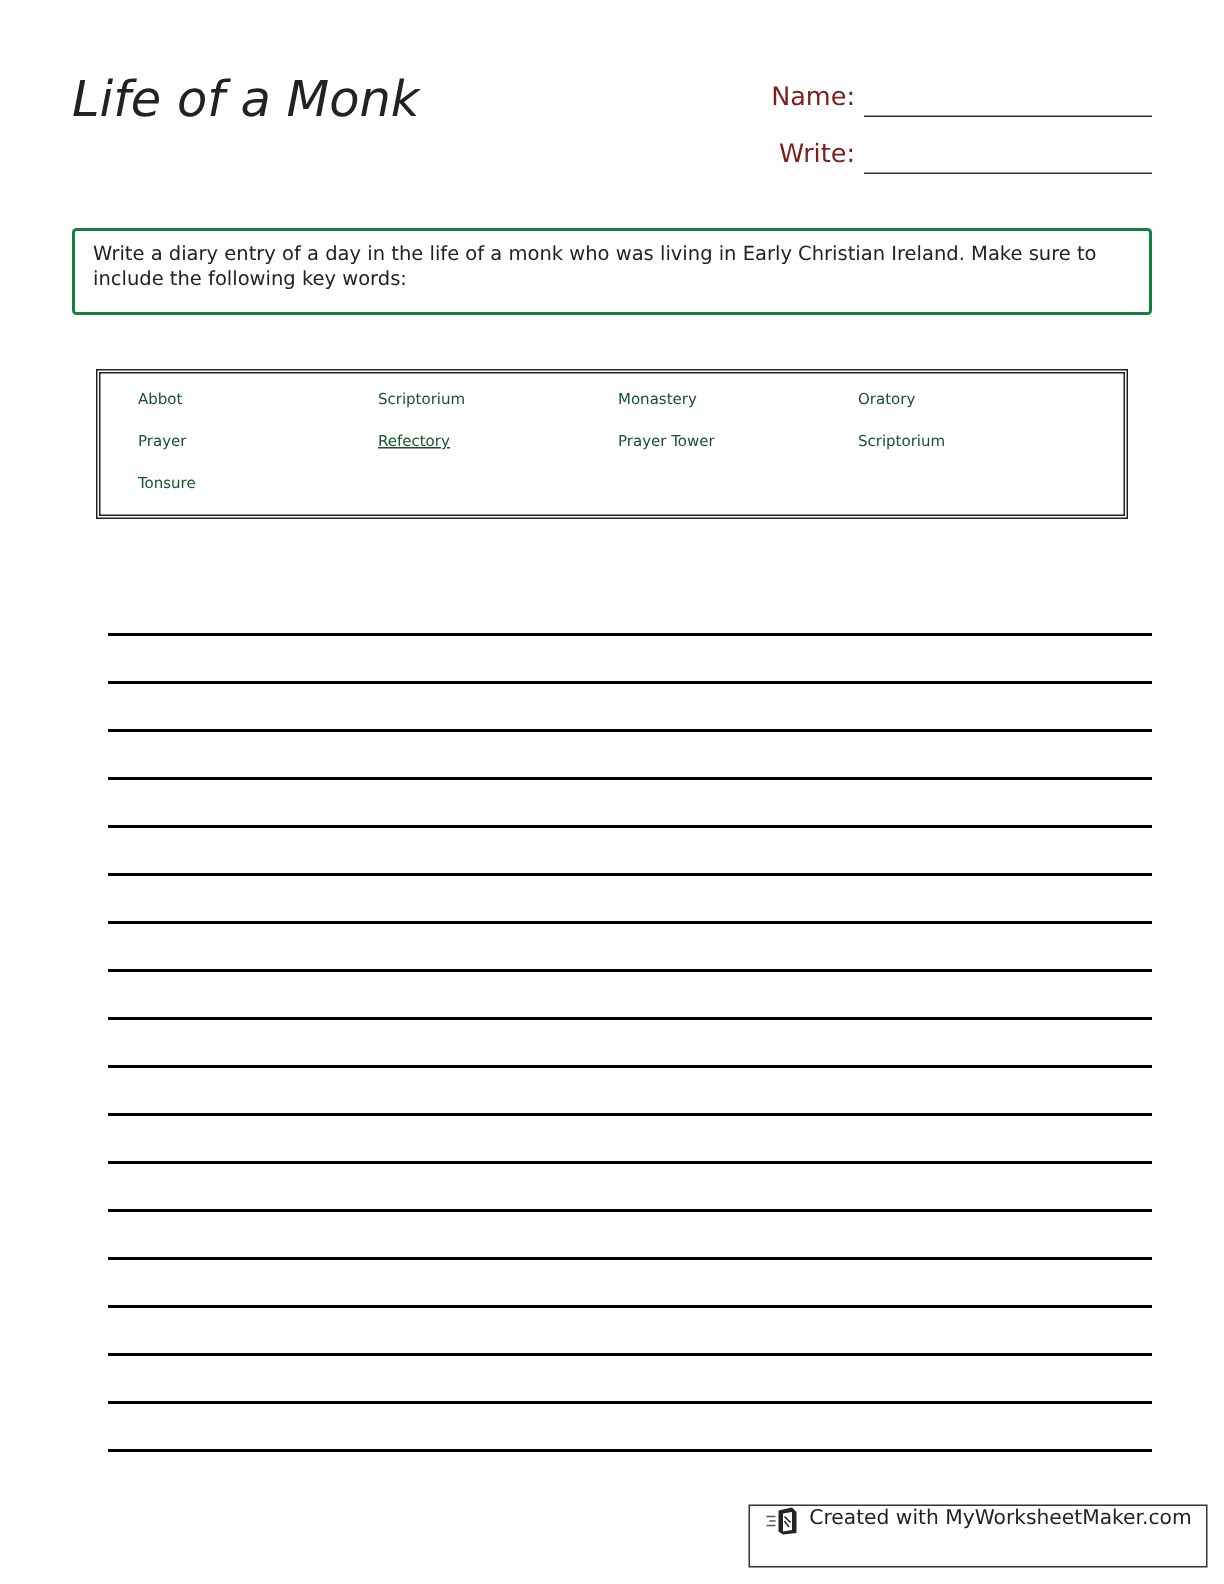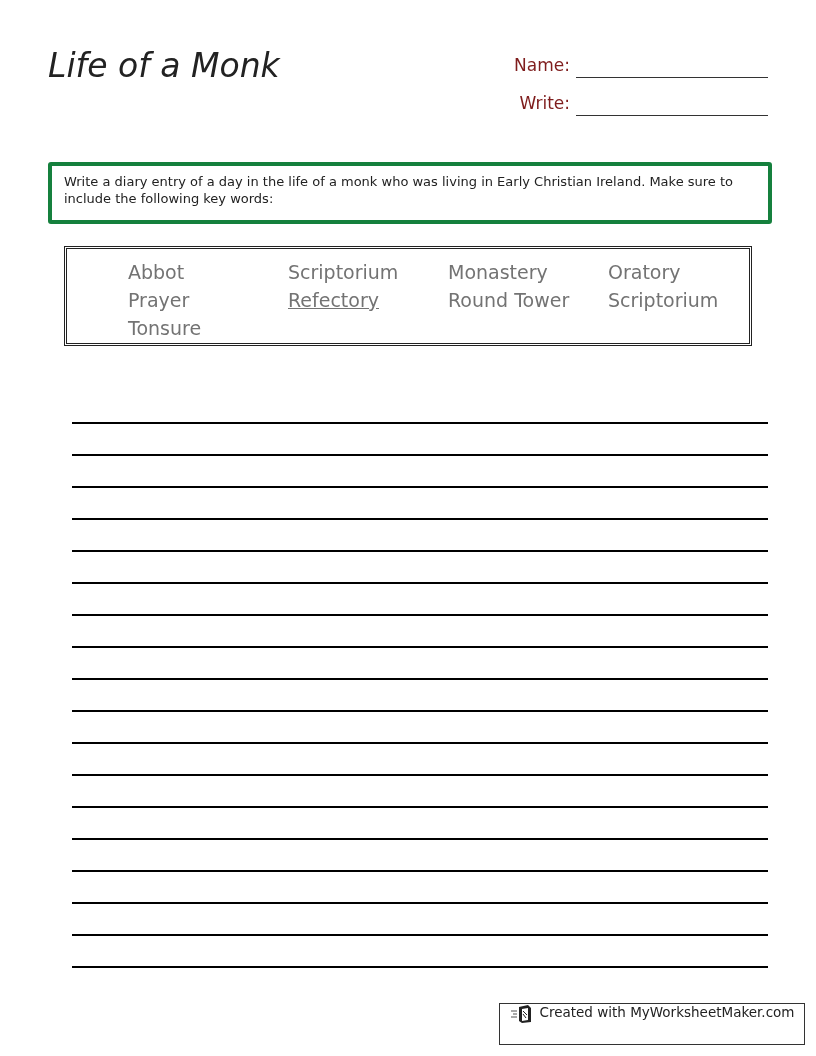--- a/index.html
+++ b/index.html
@@ -2,25 +2,25 @@
 <html><head>
   <meta charset="utf-8">
   <style>
     html, body { margin: 0; padding: 0; background: #fff; }
     body { width: 816px; height: 1056px; position: relative; overflow: hidden;
       font-family: "DejaVu Sans", sans-serif; color: #222; }
     .title { position: absolute; left: 48px; top: 46px; font-size: 33px; font-weight: normal; color: #222; letter-spacing: 0px; font-style: italic; }
     .field { position: absolute; left: 490px; width: 278px; height: 30px; }
     .field .lbl { position: absolute; right: 198px; bottom: 3px; font-size: 17px; color: #7f1d1d; }
     .field .line { position: absolute; left: 86px; right: 0; bottom: 0; border-bottom: 1px solid #333; }
-    .instructions { position: absolute; left: 48px; top: 162px; width: 694px; height: 40px; border: 4px solid #15803d; border-radius: 3px;
+    .instructions { position: absolute; left: 48px; top: 152px; width: 694px; height: 40px; border: 2px solid #15803d; border-radius: 3px;
       padding: 7px 10px 7px 12px; font-size: 13px; line-height: 17px; color: #222; }
     .wordbank { position: absolute; left: 64px; top: 246px; width: 682px; height: 94px; border: 3px double #222; padding: 0; }
     .wordbank-inner { position: absolute; left: 25px; top: 10px; right: 10px; }
-    .word { position: absolute; font-size: 19px; color: #737373; white-space: nowrap; margin-left: 36px; }
+    .word { position: absolute; font-size: 10px; color: #14532d; white-space: nowrap; }
     .writing-line { position: absolute; left: 72px; width: 696px; height: 0; border-top: 2px solid #000; }
     .footer { position: absolute; left: 499px; top: 1003px; width: 304px; height: 40px; border: 1px solid #333;
       display: flex; justify-content: center; gap: 6px; font-size: 13.5px; color: #222; }
     .footer svg { display: block; }
   </style>
 </head>
 <body>
 
 <div>
   <h1 class="title" style="margin:0;">Life of a Monk</h1>
@@ -39,21 +39,21 @@
   </div>
 
   <div class="wordbank">
     <div class="wordbank-inner">
       <span class="word" style="left:0px;top:2px;">Abbot</span>
       <span class="word" style="left:160px;top:2px;">Scriptorium</span>
       <span class="word" style="left:320px;top:2px;">Monastery</span>
       <span class="word" style="left:480px;top:2px;">Oratory</span>
       <span class="word" style="left:0px;top:30px;">Prayer</span>
       <span class="word" style="left:160px;top:30px;text-decoration:underline;">Refectory</span>
-      <span class="word" style="left:320px;top:30px;">Round Tower</span>
+      <span class="word" style="left:320px;top:30px;">Prayer Tower</span>
       <span class="word" style="left:480px;top:30px;">Scriptorium</span>
       <span class="word" style="left:0px;top:58px;">Tonsure</span>
     </div>
   </div>
 
   <div>
     <div class="writing-line" style="top:422px;"></div>
     <div class="writing-line" style="top:454px;"></div>
     <div class="writing-line" style="top:486px;"></div>
     <div class="writing-line" style="top:518px;"></div>

